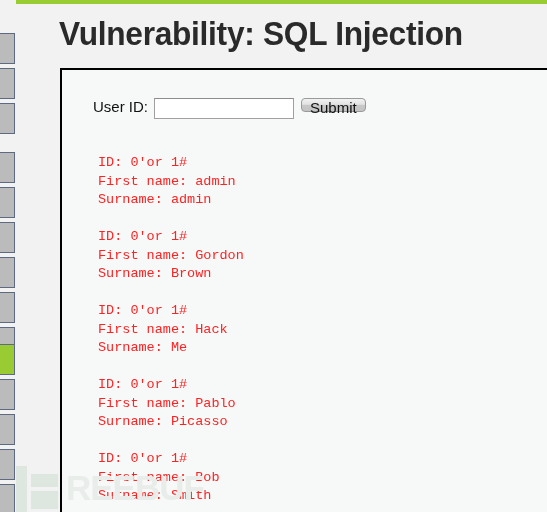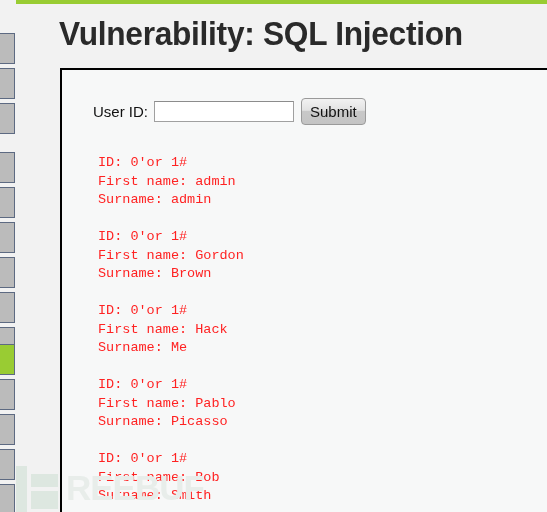--- a/index.html
+++ b/index.html
@@ -77,42 +77,42 @@
     box-sizing: border-box;
     overflow: hidden;
   }
 
   
   #user-id-form {
     position: absolute;
     left: 31px;
     top: 28px;
     display: flex;
-    align-items: center;
+    align-items: flex-start;
   }
   #user-id-label {
     font-size: 15px;
     color: #111;
     margin-right: 6px;
   }
   #user-id-input {
     width: 140px;
     height: 21px;
     font-size: 13px;
     font-family: "Liberation Sans", sans-serif;
     padding: 1px 3px;
     border: 1px solid #a0a0a0;
     border-top-color: #8c8c8c;
     background: #fff;
     box-sizing: border-box;
     outline: none;
   }
   #submit-button {
     margin-left: 7px;
-    height: 27px;
+    height: 14px;
     padding: 0 8px;
     font-size: 15px;
     font-family: "Liberation Sans", sans-serif;
     color: #111;
     background: linear-gradient(to bottom, #f2f2f2 0%, #e2e2e2 45%, #c8c8c8 50%, #c4c4c4 100%);
     border: 1px solid #9a9a9a;
     border-radius: 4px;
     box-sizing: border-box;
     cursor: pointer;
   }

